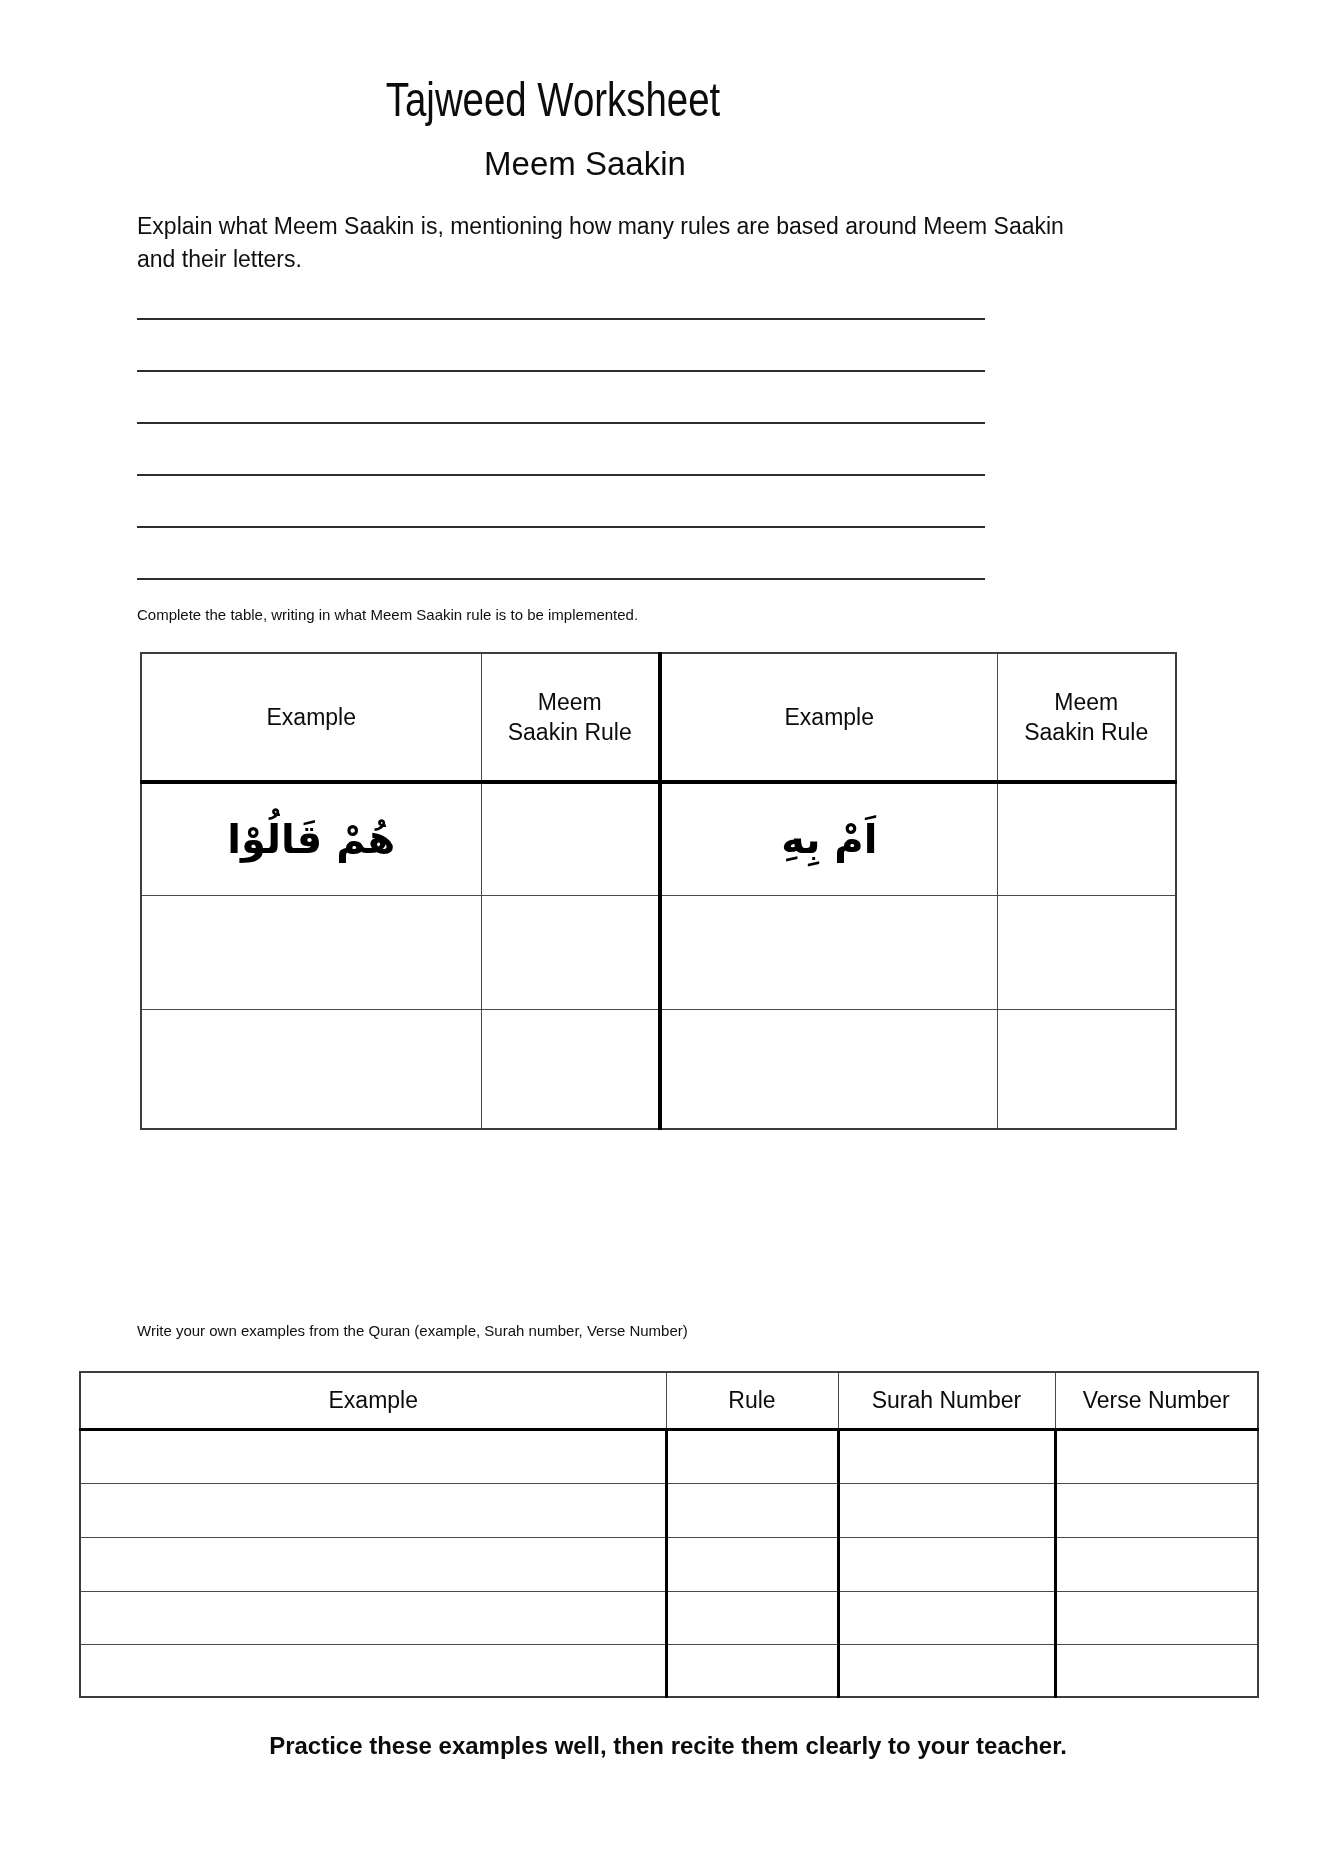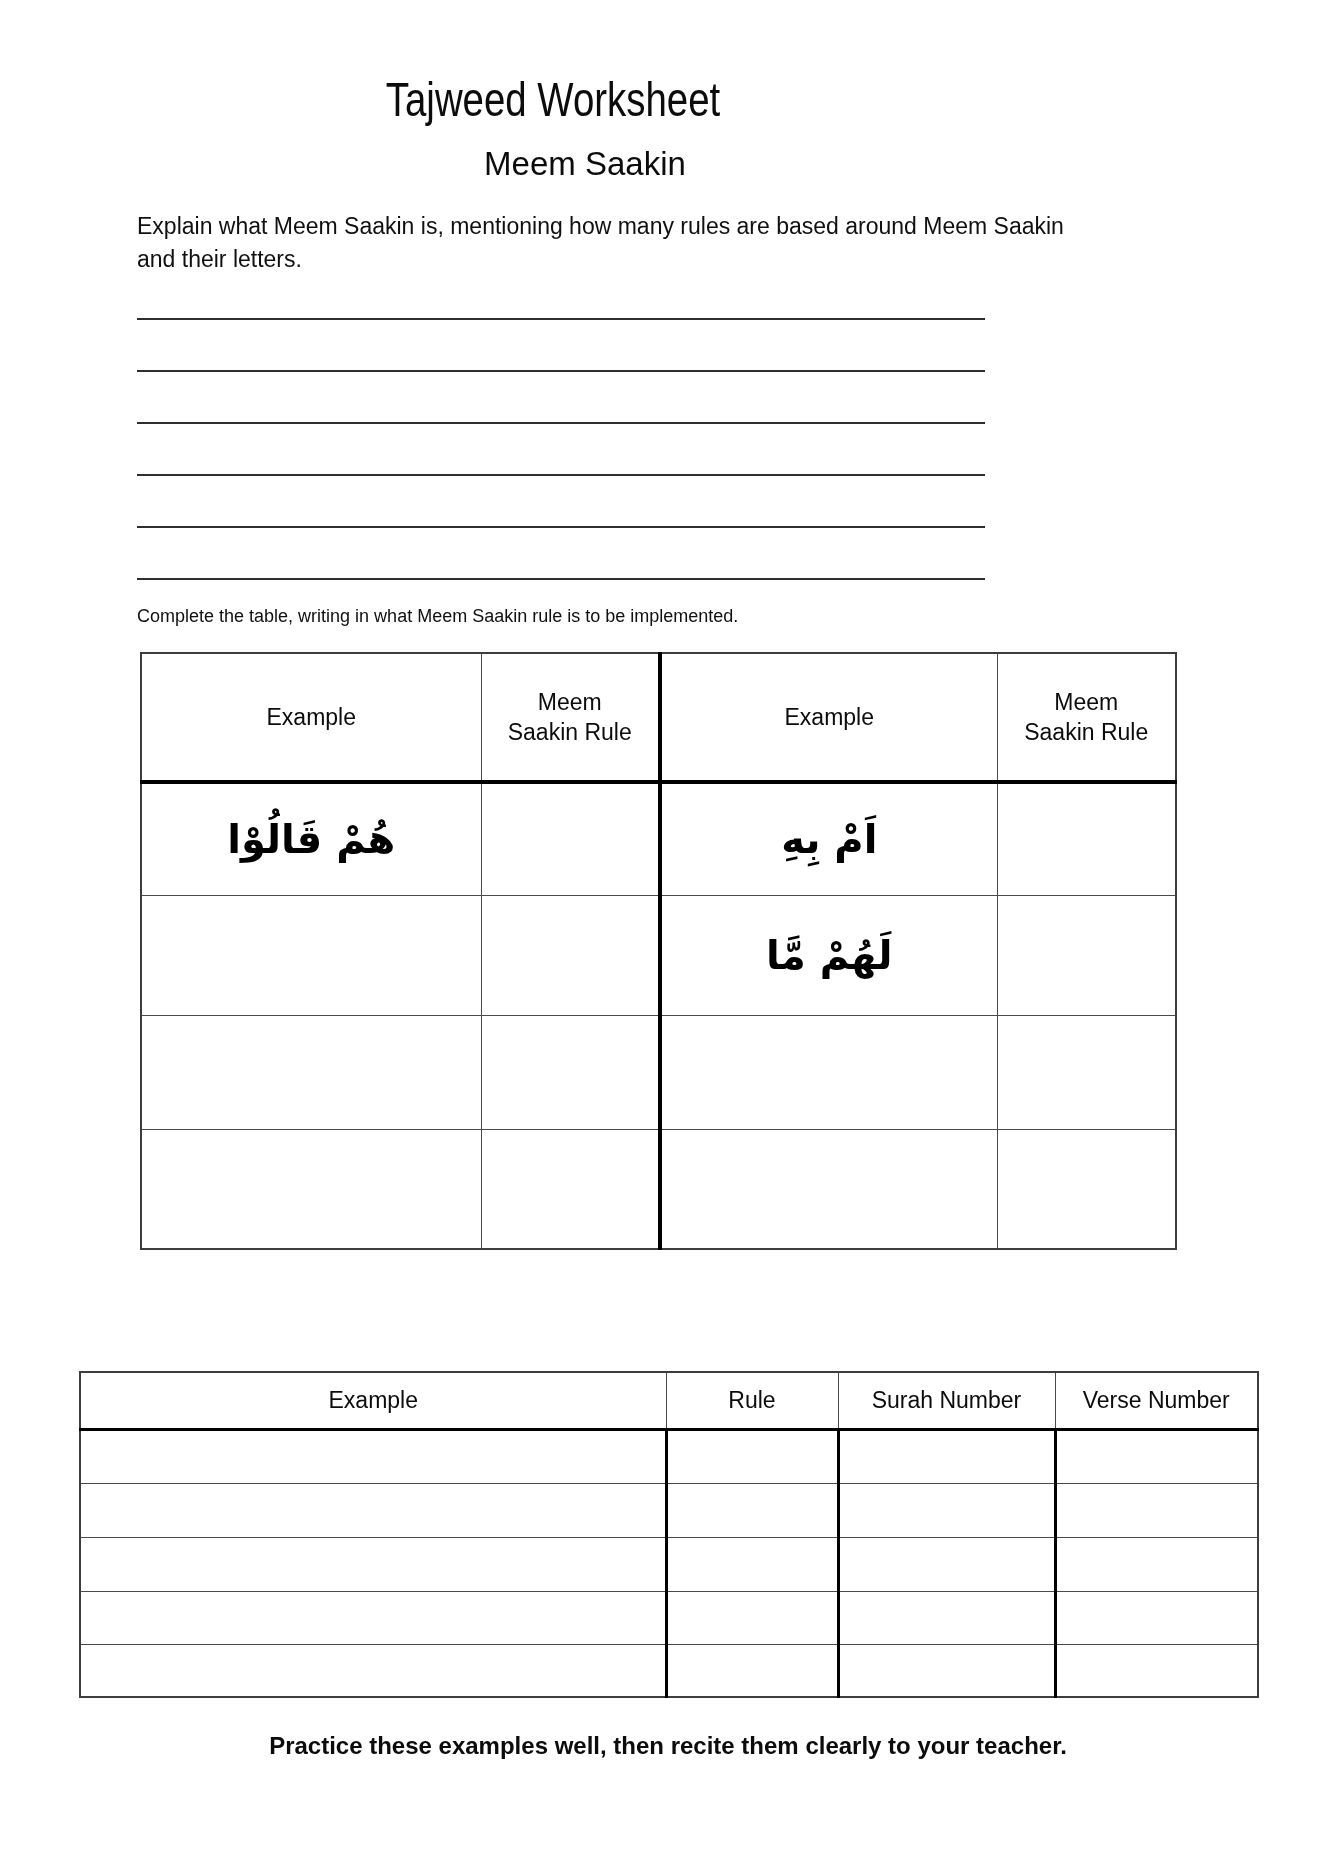--- a/index.html
+++ b/index.html
@@ -14,21 +14,21 @@
     display:inline-block; font-size:48px; line-height:1.1; color:#0c0c0c;
     transform:scaleX(0.8); transform-origin:center center; letter-spacing:0px; white-space:nowrap;
   }
   .subtitle-wrap { position:absolute; left:4px; top:146px; width:1106px; text-align:center;margin-left:28px; }
   .subtitle-wrap .subtitle-inner { font-size:33px; line-height:1.1; color:#0c0c0c; }
 
   .intro { position:absolute; left:137px; top:210px; width:1010px; font-size:23px; line-height:33px; color:#101010; }
 
   .wline { position:absolute; left:137px; width:848px; height:0; border-top:2px solid #2e2e2e; }
 
-  .instr { position:absolute; left:137px; font-size:18px; color:#101010; white-space:nowrap; }
+  .instr { position:absolute; left:137px; font-size:15px; color:#101010; white-space:nowrap; }
 
   table { border-collapse:collapse; table-layout:fixed; position:absolute; background:#ffffff;border-radius:29px; }
   td, th { padding:0; font-weight:normal; overflow:hidden; }
 
   
   .t1 { left:140px; top:652px; width:1035px; border:2px solid #3d3d3d; }
   .t1 th, .t1 td { border:1px solid #4a4a4a; text-align:center; vertical-align:middle; }
   .t1 thead th { border-bottom:4px solid #000000; font-size:23px; line-height:30px; color:#0c0c0c; }
   .t1 th:nth-child(2), .t1 td:nth-child(2) { border-right:4px solid #000000; }
   .t1 .arabic {
@@ -97,41 +97,36 @@
         </th>
       </tr>
     </thead>
     <tbody>
       <tr style="height:113px">
         <td class="arabic">هُمْ قَالُوْا</td>
         <td></td>
         <td class="arabic">اَمْ بِهِ</td>
         <td></td>
       </tr>
-      <tr style="height:120px">
-        <td class="arabic"></td>
-        <td></td>
-        <td class="arabic">لَهُمْ مَّا</td>
-        <td></td>
-      </tr>
       <tr style="height:114px">
         <td class="arabic"></td>
         <td></td>
         <td class="arabic"></td>
         <td></td>
       </tr>
       <tr style="height:120px">
         <td class="arabic"></td>
         <td></td>
         <td class="arabic"></td>
         <td></td>
       </tr>
     </tbody>
   </table>
 
+  <div class="instr" style="top:1322px">Write your own examples from the Quran (example, Surah number, Verse Number)</div>
 
   <table class="t2">
     <colgroup>
       <col style="width:586px">
         <col style="width:172px">
         <col style="width:217px">
         <col style="width:203px">
     </colgroup>
     <thead>
       <tr style="height:57px">

